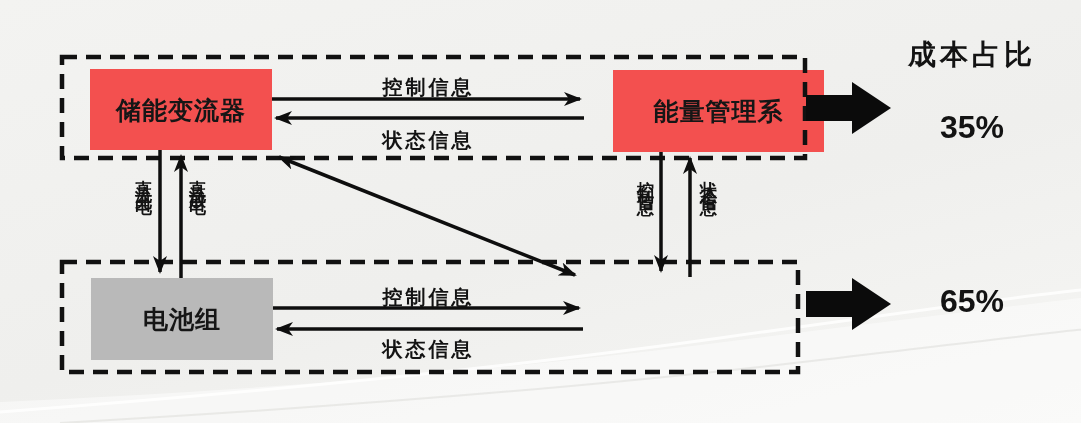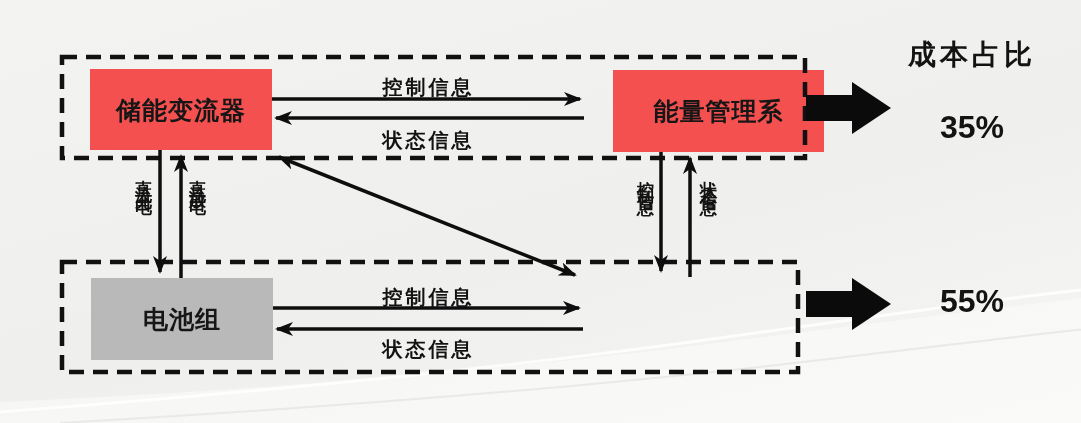--- a/index.html
+++ b/index.html
@@ -109,15 +109,15 @@
   <div class="h-label" id="lbl-bot-ctrl">控制信息</div>
   <div class="h-label" id="lbl-bot-status">状态信息</div>
 
   <div class="v-label" id="lbl-dc-charge">直流充电</div>
   <div class="v-label" id="lbl-dc-discharge">直流放电</div>
   <div class="v-label" id="lbl-ems-bms-ctrl">控制信息</div>
   <div class="v-label" id="lbl-bms-ems-status">状态信息</div>
 
   <div class="legend-heading">成本占比</div>
   <div class="legend-pct" id="pct-top">35%</div>
-  <div class="legend-pct" id="pct-bottom">55%</div>
+  <div class="legend-pct" id="pct-bottom">65%</div>
 
 </div>
 
 </body></html>

